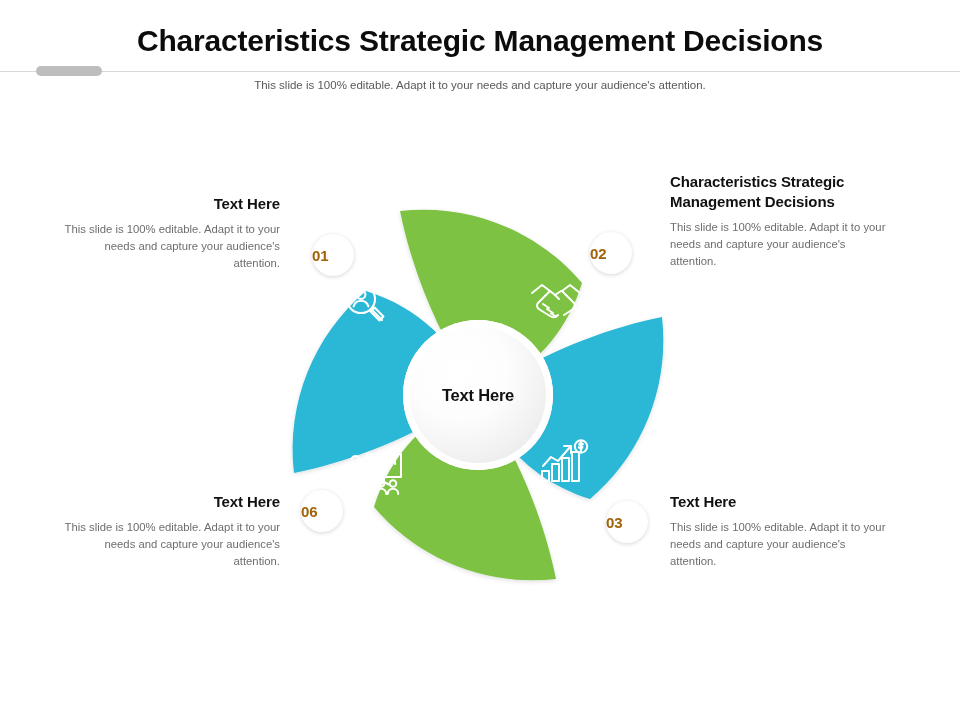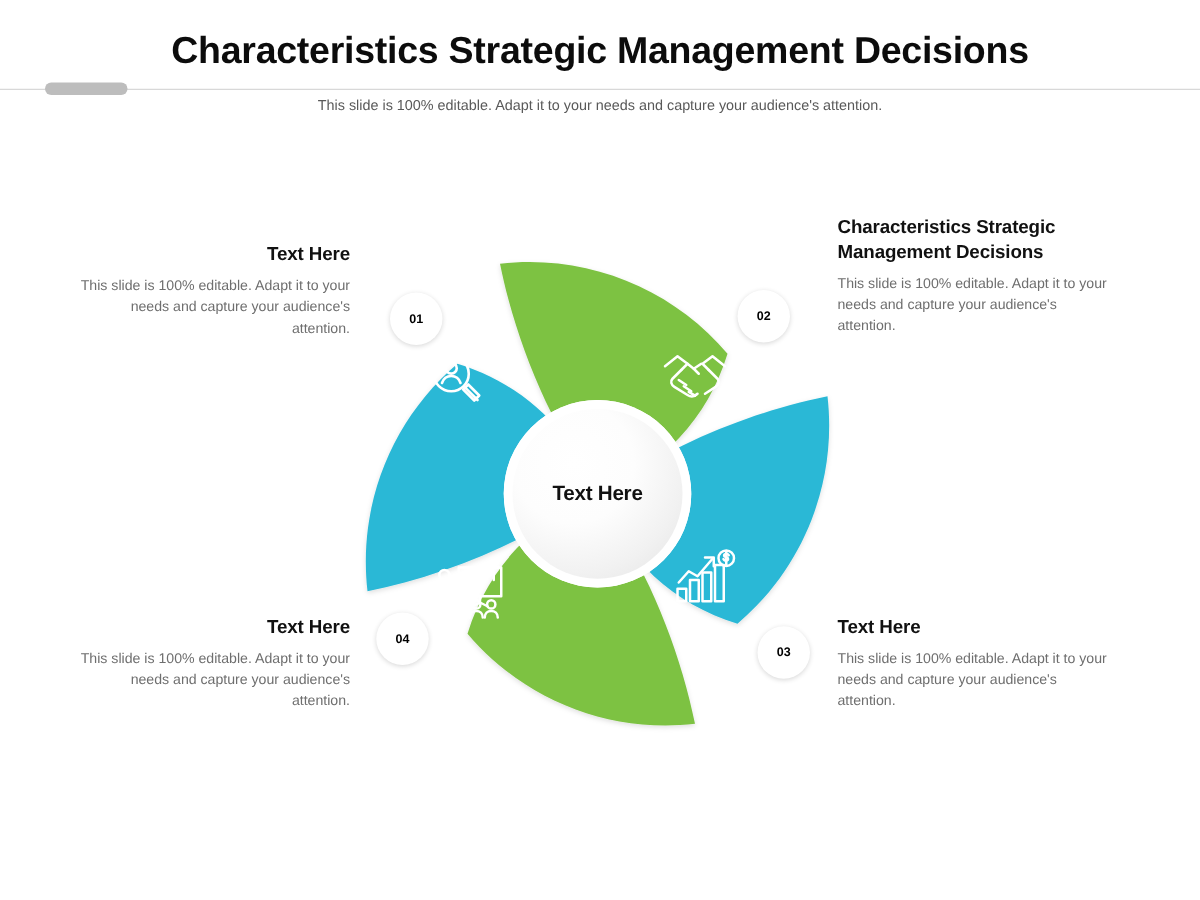--- a/index.html
+++ b/index.html
@@ -95,24 +95,24 @@
 
   
   .badge {
     position: absolute;
     width: 42px;
     height: 42px;
     border-radius: 50%;
     background: #ffffff;
     display: flex;
     align-items: center;
-    justify-content: center;
-    font-size: 10px;
-    font-weight: bold;
-    color: #000000;
+    justify-content: flex-start;
+    font-size: 15px;
+    font-weight: bold;
+    color: #a16207;
     box-shadow: 0 1px 4px rgba(0,0,0,0.16);
   }
   #badge-01 { left: 312px; top: 234px; }
   #badge-02 { left: 590px; top: 232px; }
   #badge-03 { left: 606px; top: 501px; }
   #badge-04 { left: 301px; top: 490px; }
 
   
   .seg-icon { position: absolute; }
   #icon-01 { left: 341px; top: 279px; }
@@ -259,21 +259,21 @@
   <div class="badge" id="badge-01">
     <span>01</span>
   </div>
   <div class="badge" id="badge-02">
     <span>02</span>
   </div>
   <div class="badge" id="badge-03">
     <span>03</span>
   </div>
   <div class="badge" id="badge-04">
-    <span>04</span>
+    <span>06</span>
   </div>
 
   <div class="callout align-right" id="callout-01">
     <div class="c-head">Text Here</div>
     <div class="c-body">This slide is 100% editable. Adapt it to your needs and capture your audience's attention.</div>
   </div>
 
   <div class="callout align-left" id="callout-02">
     <div class="c-head">Characteristics Strategic Management Decisions</div>
     <div class="c-body">This slide is 100% editable. Adapt it to your needs and capture your audience's attention.</div>

